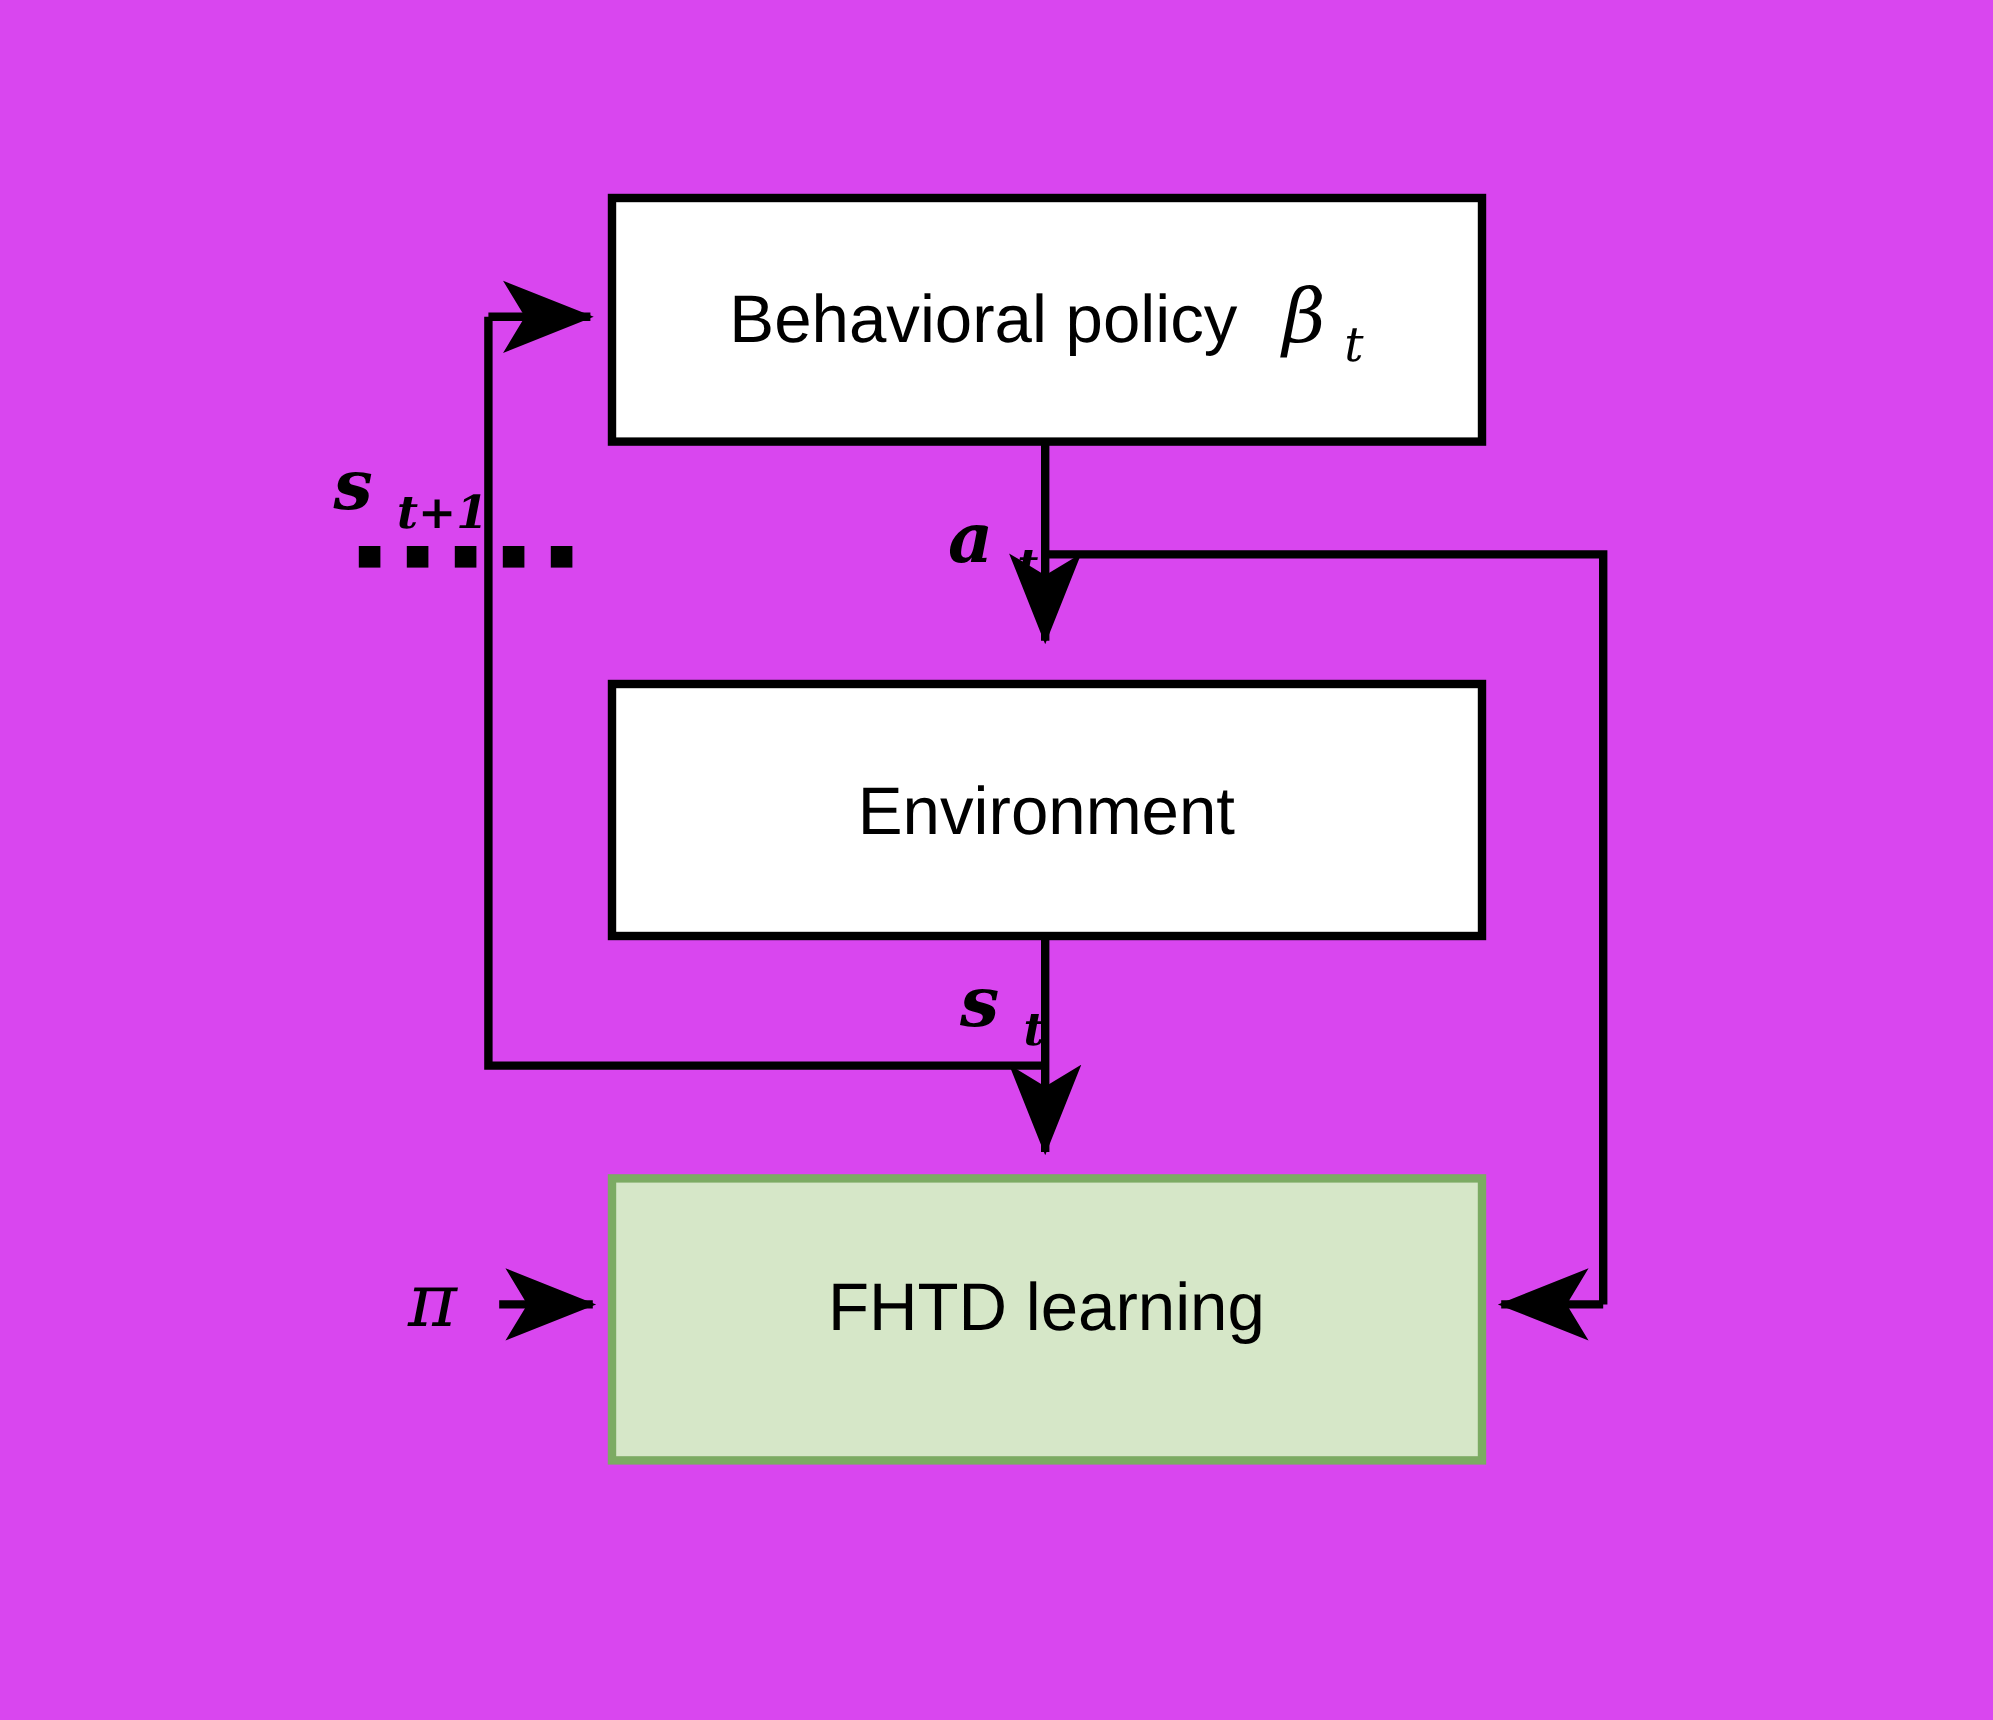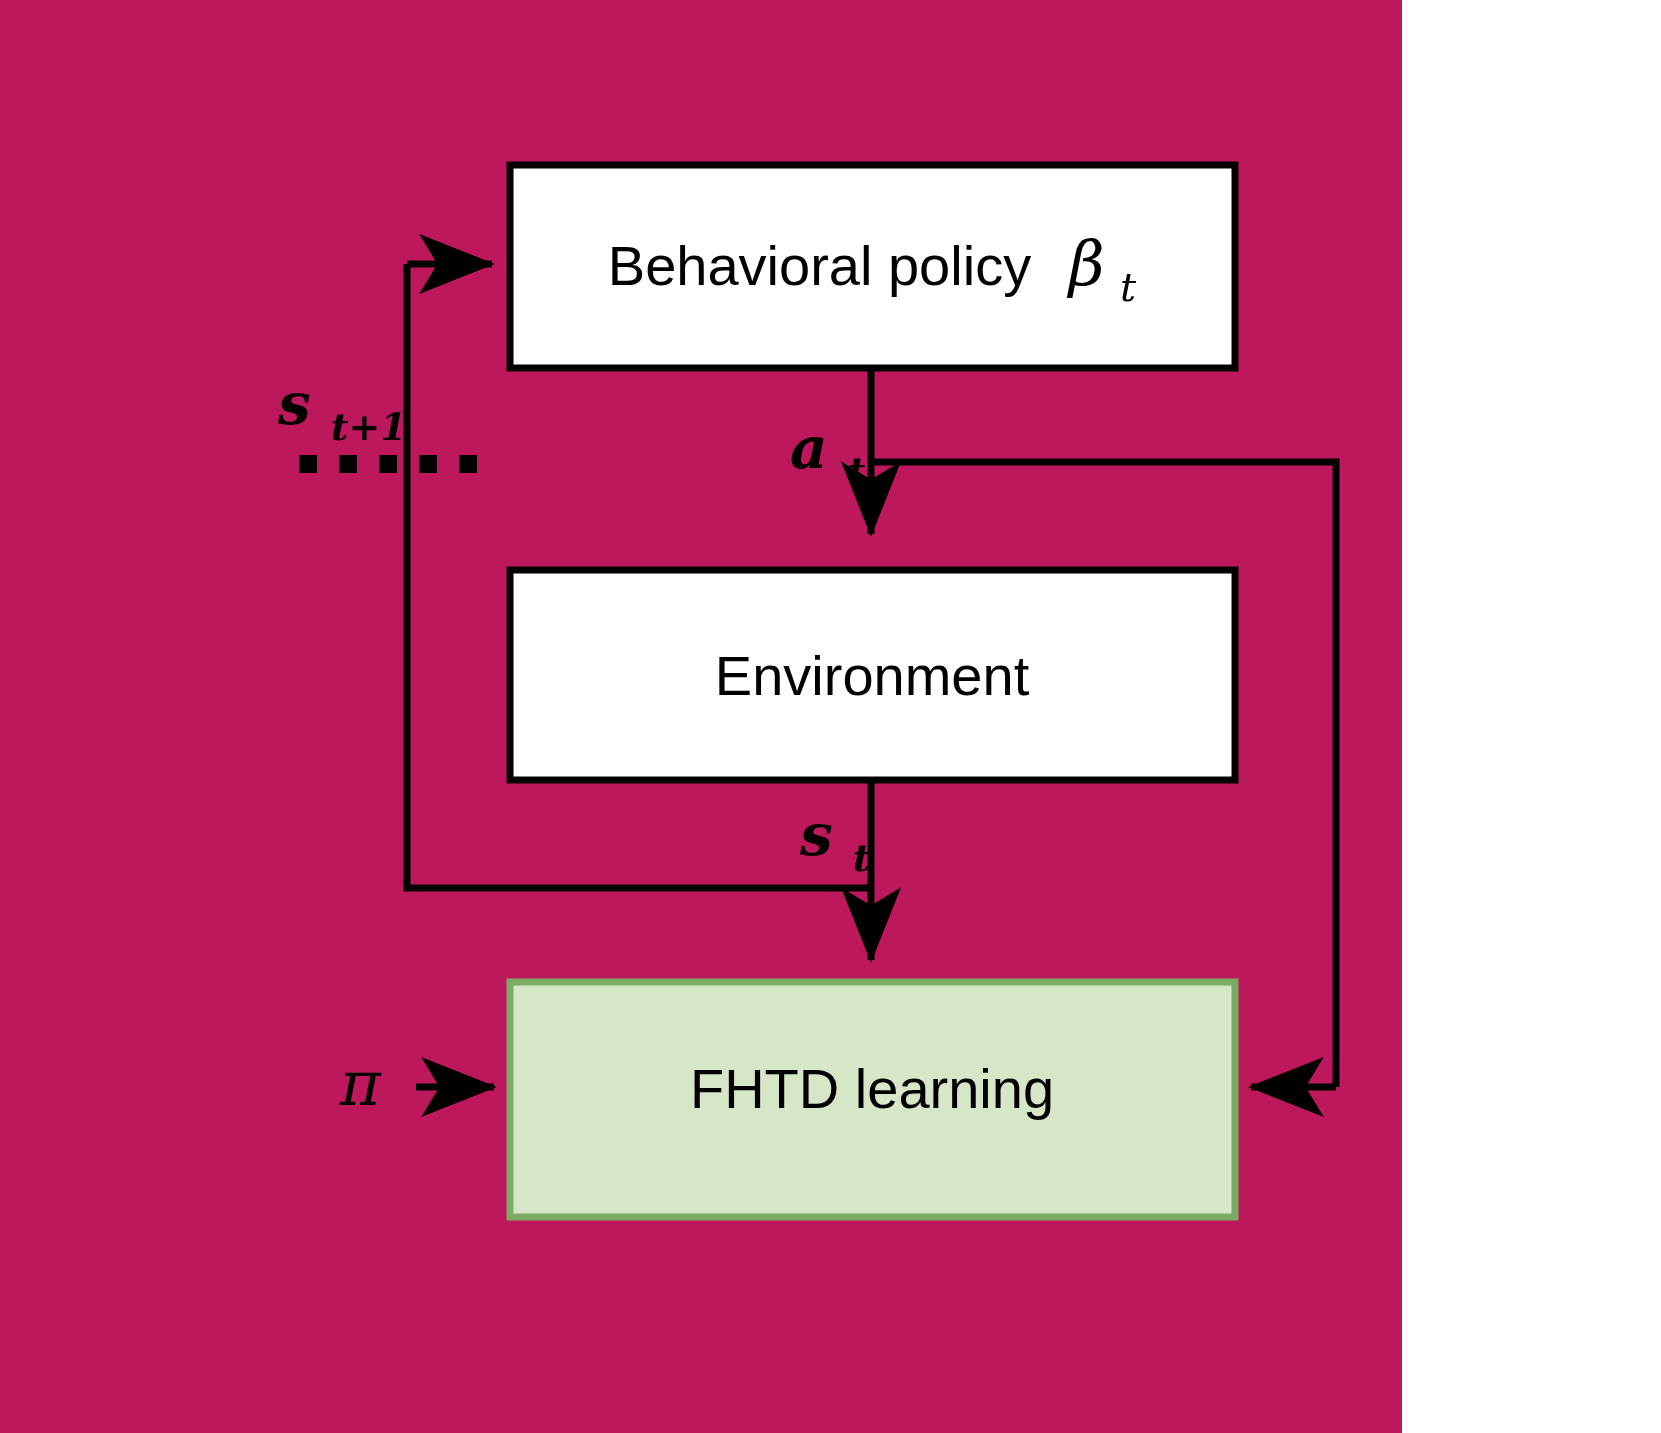--- a/index.html
+++ b/index.html
@@ -5,23 +5,23 @@
   html, body {
     margin: 0;
     padding: 0;
     background: #ffffff;
   }
   body {
     font-family: "Liberation Sans", sans-serif;
   }
   #canvas {
     position: relative;
-    width: 1402px;
+    width: 1661px;
     height: 1433px;
-    background: #be185d;
+    background: #d946ef;
     overflow: hidden;
   }
   #diagram-svg {
     position: absolute;
     left: 0;
     top: 0;
     width: 1661px;
     height: 1433px;
   }
   .box-label {

